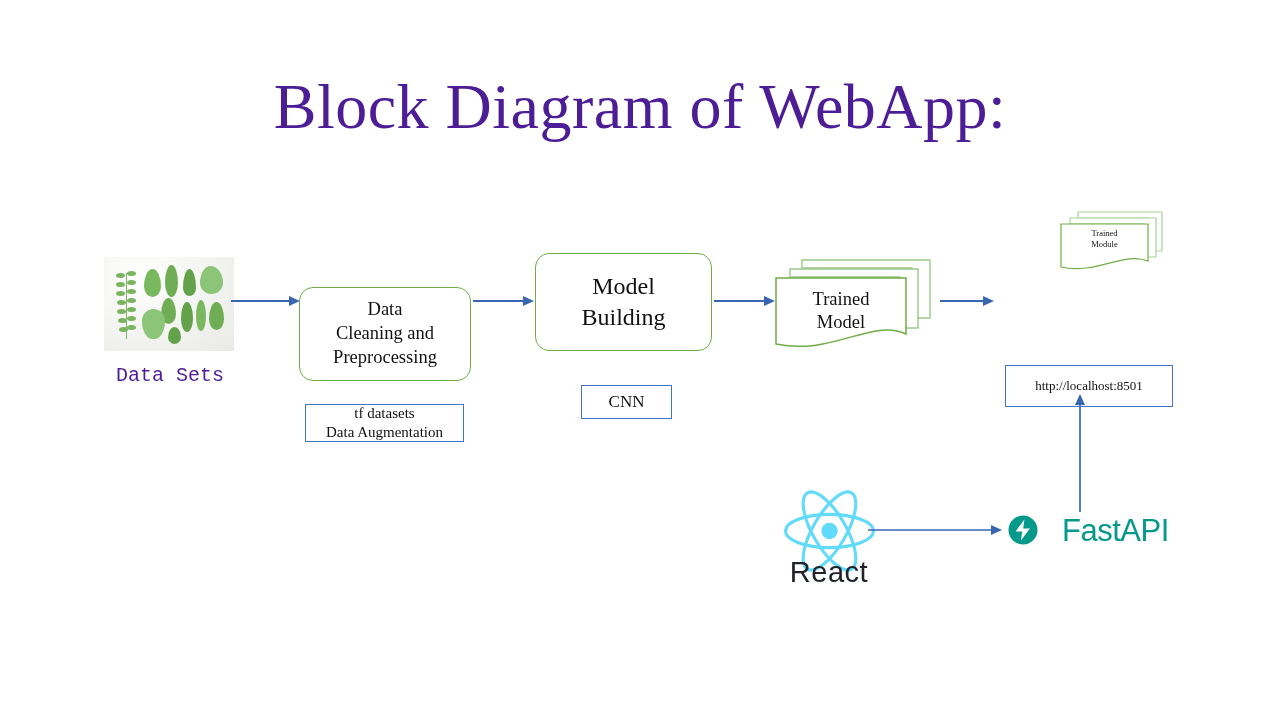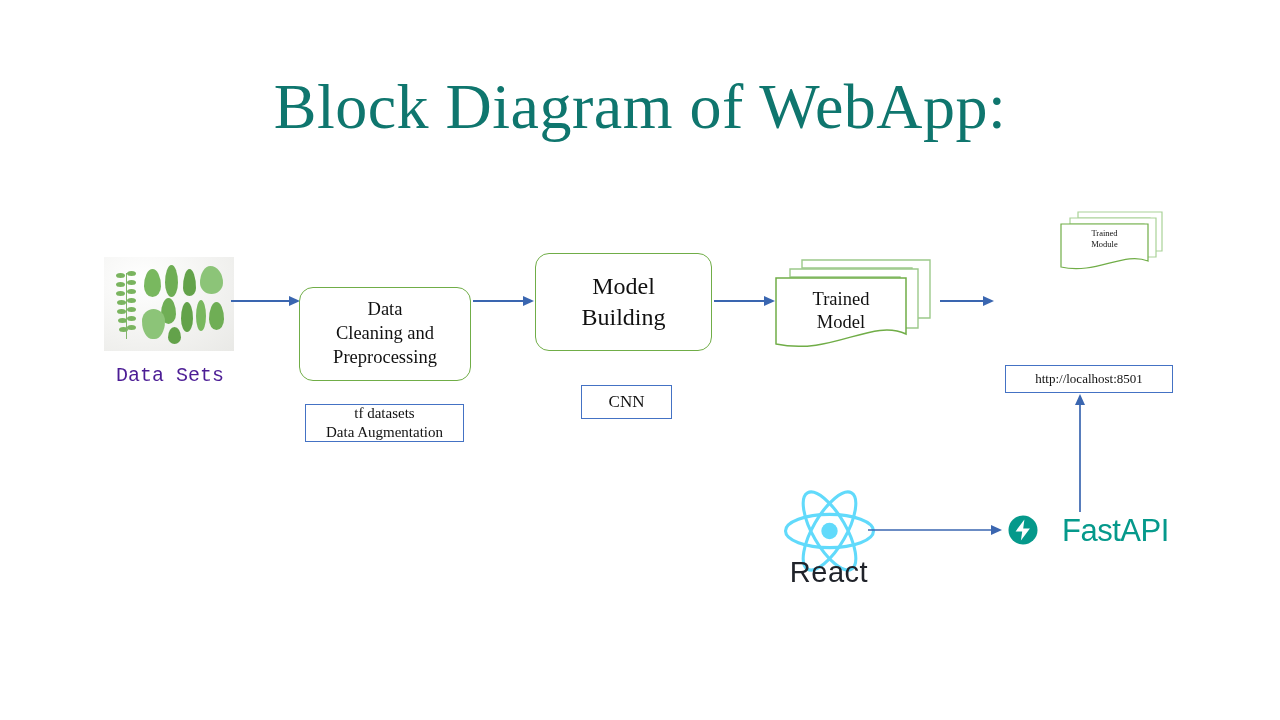--- a/index.html
+++ b/index.html
@@ -11,21 +11,21 @@
     position:relative;
   }
   .stage{position:absolute;left:0;top:0;width:1280px;height:720px;}
 
   
   .title{
     position:absolute;left:0;top:70px;width:1280px;
     text-align:center;
     font-family:"Liberation Serif", serif;
     font-size:64px;
-    color:#0f766e;
+    color:#4c1d95;
     letter-spacing:0.5px;
     white-space:nowrap;
   }
 
   
   .greenbox{
     position:absolute;
     border:1.6px solid #70AD47;
     border-radius:14px;
     background:#ffffff;
@@ -205,21 +205,21 @@
       <path d="M20 1 H104 V40 H92 V7 H20 Z" fill="#ffffff" stroke="#A9D297" stroke-width="1.2"></path>
       <path d="M12 7 H98 V46 H86 V13 H12 Z" fill="#ffffff" stroke="#A9D297" stroke-width="1.2"></path>
       <path d="M3 13 H90 V50 C66 40 38 64 3 56 Z" fill="#ffffff" stroke="#70AD47" stroke-width="1.2"></path>
     </svg>
     <div class="doclabel" style="left:3px;top:17px;width:87px;font-size:8.5px;">
       <div>Trained</div>
       <div>Module</div>
     </div>
   </div>
 
-  <div class="bluebox" style="left:1005px;top:365px;width:168px;height:28px;font-size:13px;">
+  <div class="bluebox" style="left:1005px;top:365px;width:168px;height:42px;font-size:13px;">
     <span>http://localhost:8501</span>
   </div>
 
   <div class="arrow" style="left:1073px;top:394px;">
     <svg width="14" height="118" viewBox="0 0 14 118">
       <line x1="7" y1="118" x2="7" y2="11" stroke="#3A66B0" stroke-width="1.7"></line>
       <polygon points="2,11 7,0 12,11" fill="#3A66B0"></polygon>
     </svg>
   </div>
 

